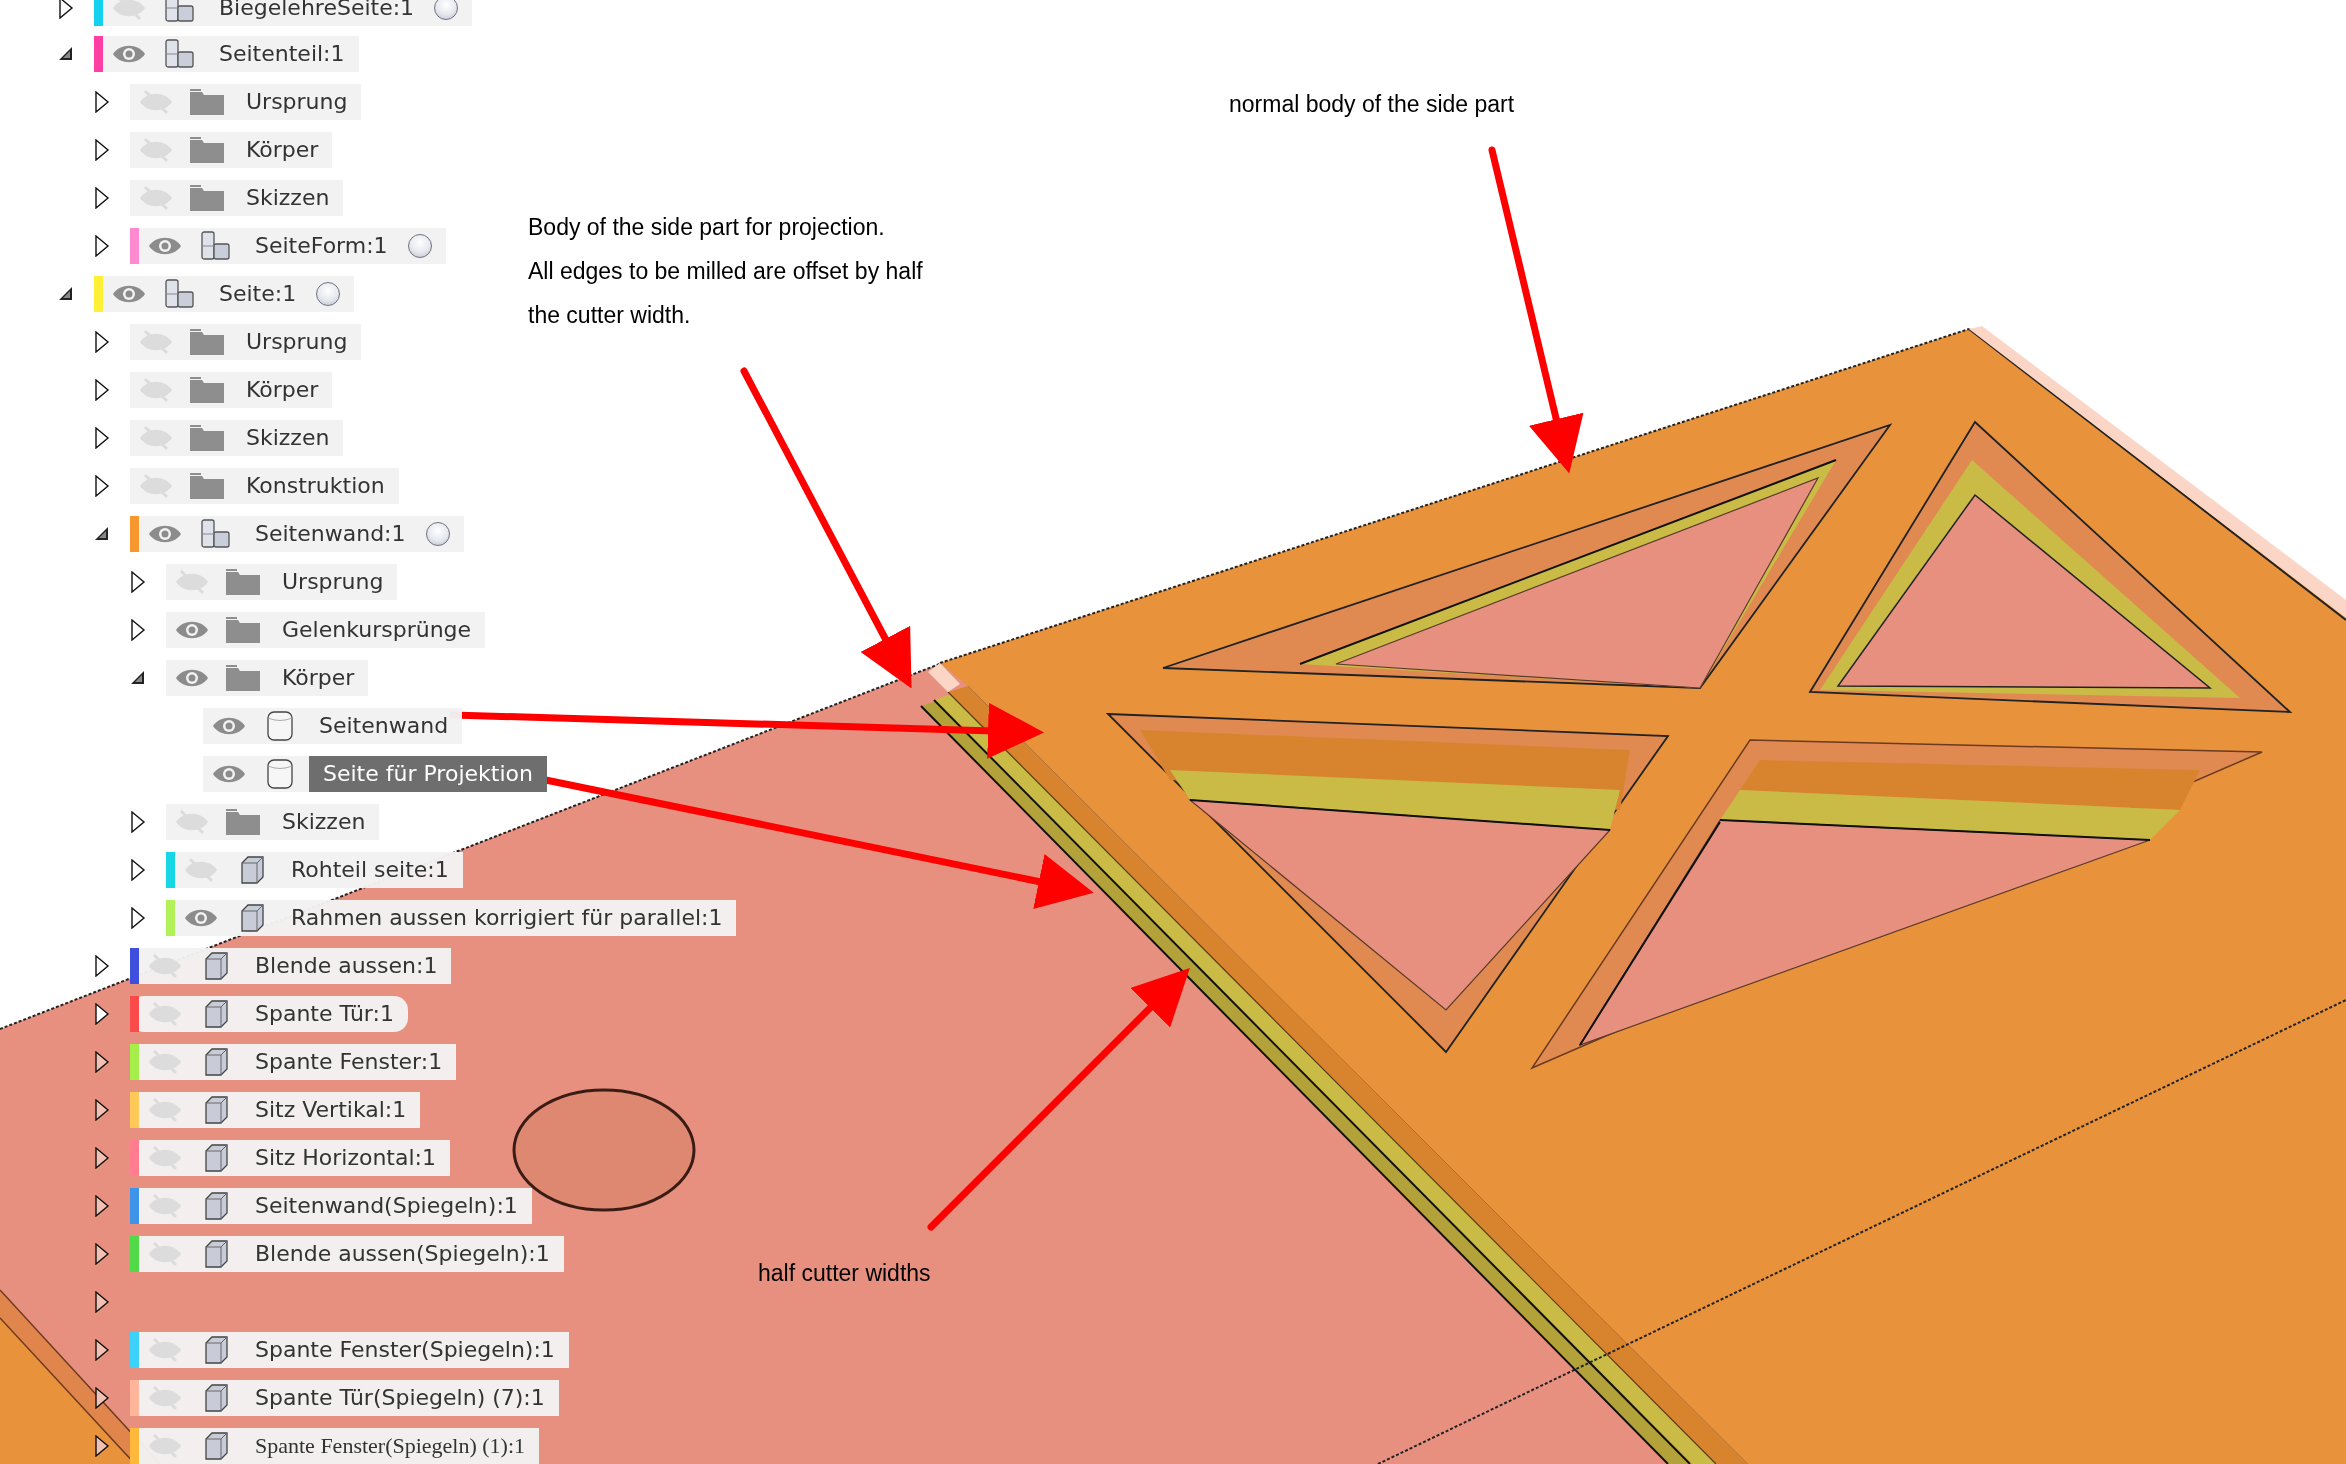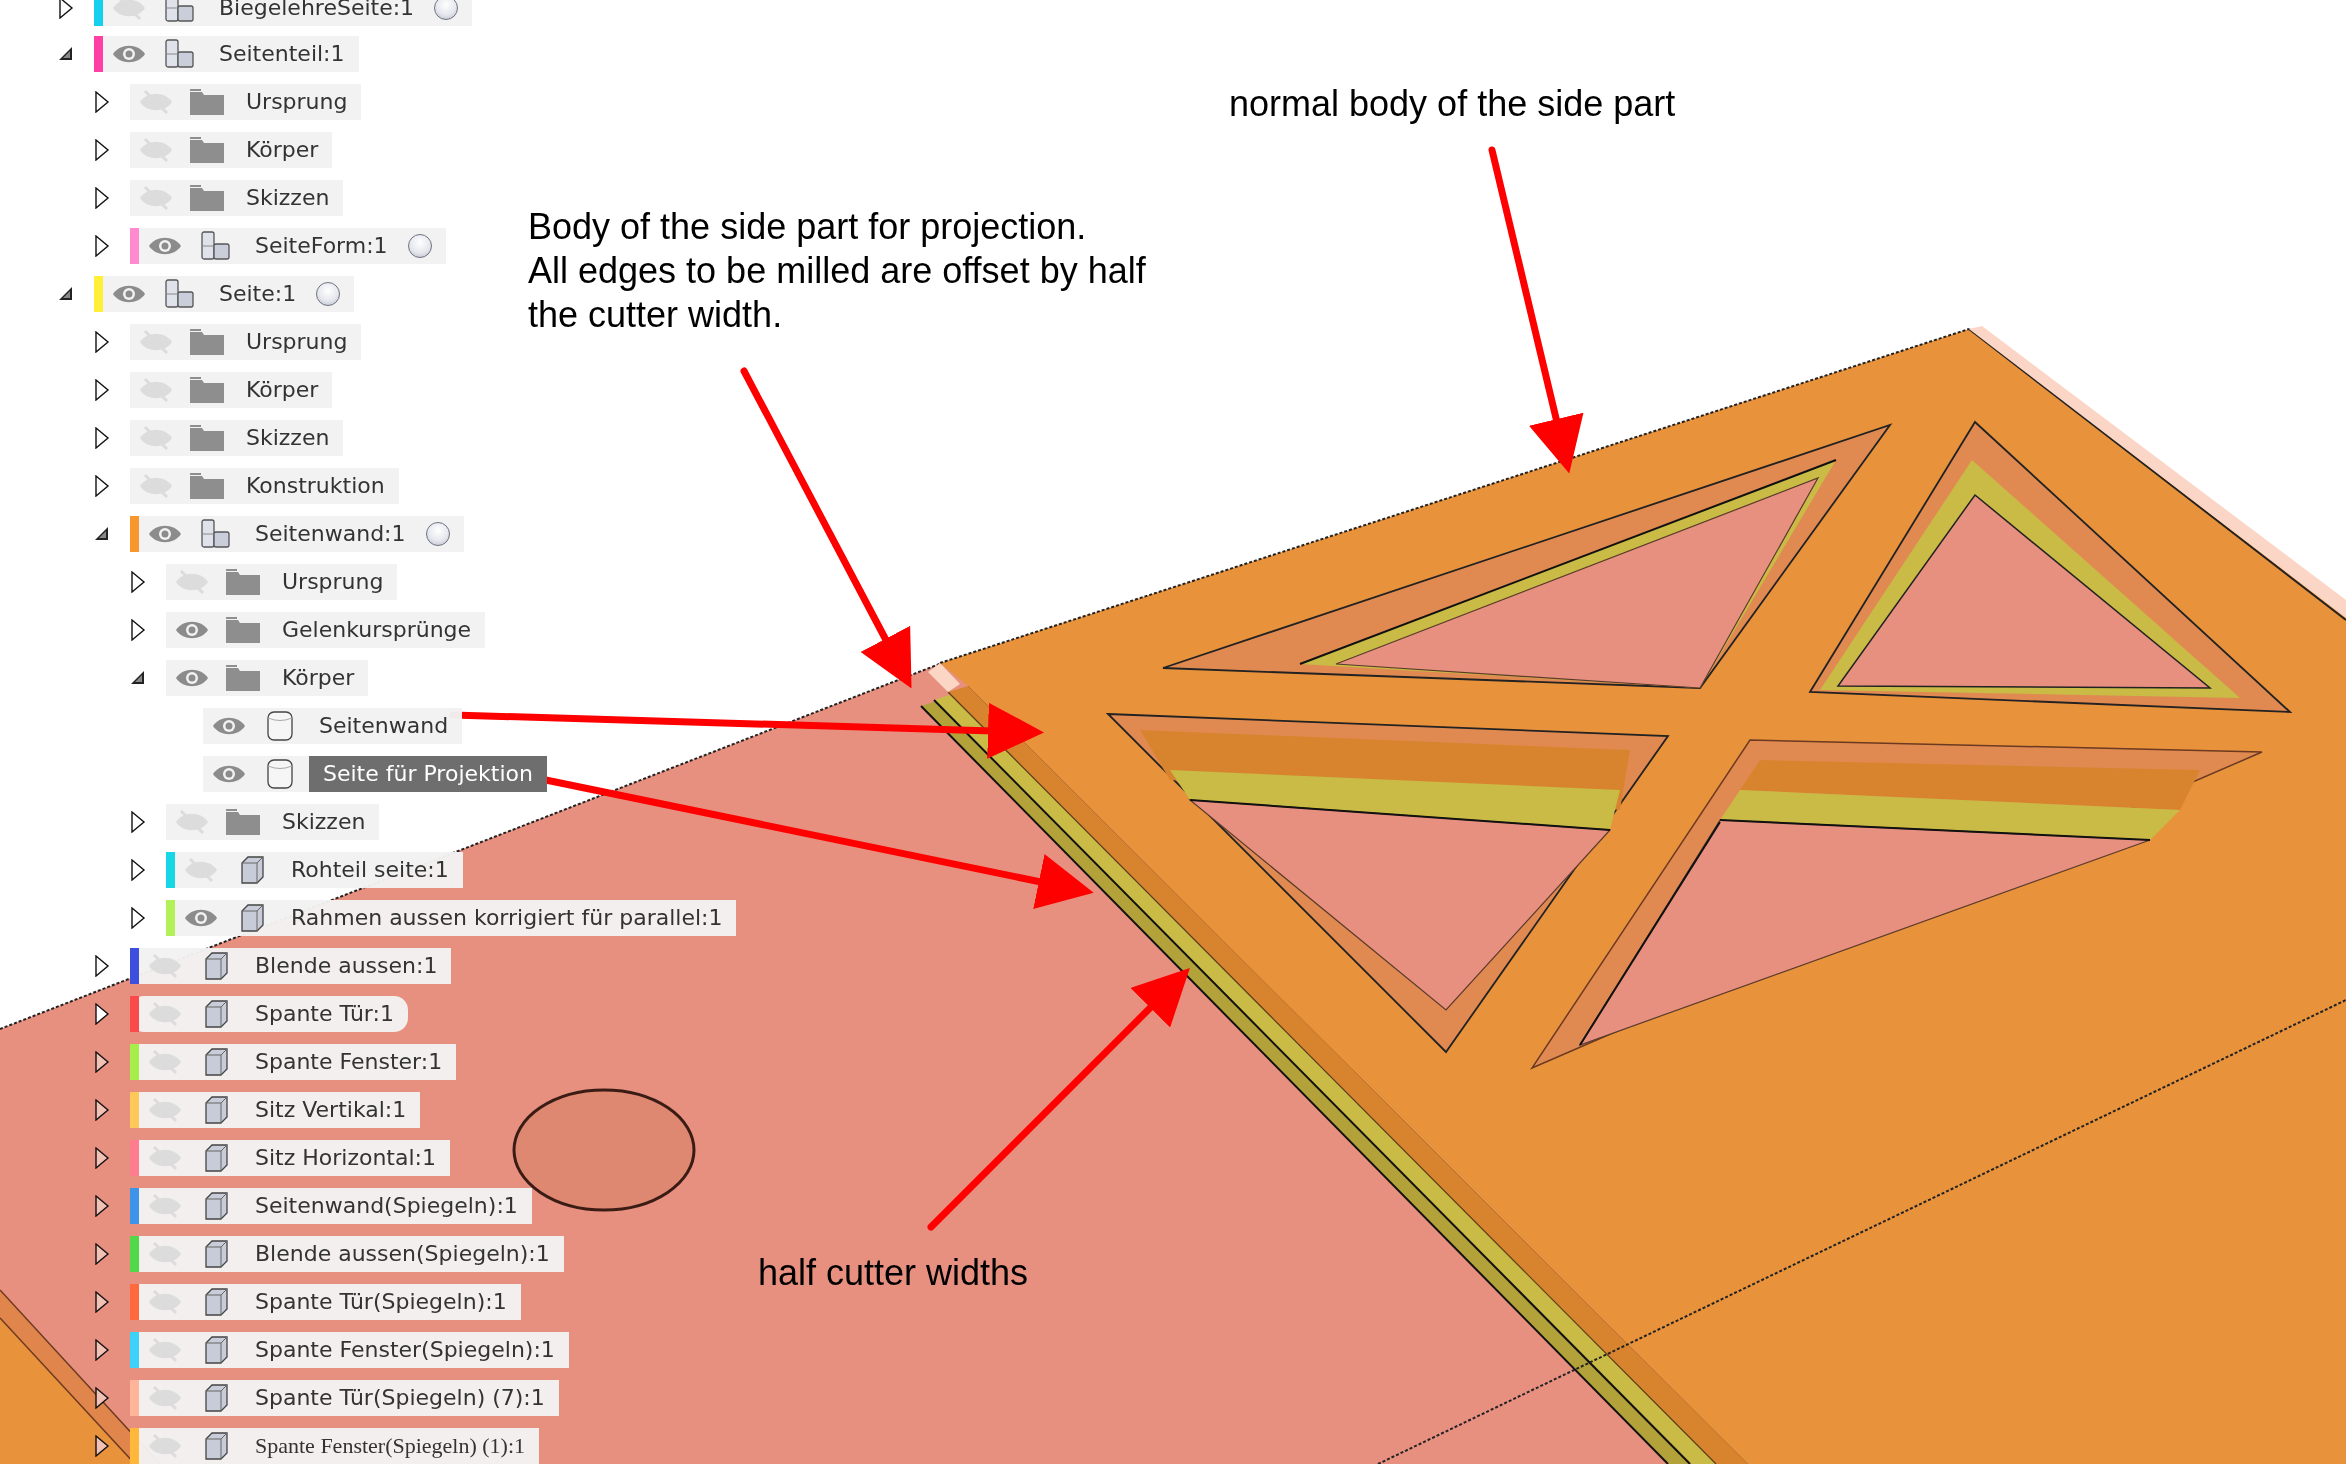--- a/index.html
+++ b/index.html
@@ -5,21 +5,21 @@
   html, body { margin:0; padding:0; }
   body {
     width:2346px; height:1464px; position:relative; overflow:hidden;
     background:#ffffff;
     font-family:"DejaVu Sans", sans-serif;
   }
   #viewport { position:absolute; left:0; top:0; width:2346px; height:1464px; }
   #viewport svg { position:absolute; left:0; top:0; }
   .annot {
     position:absolute; font-family:"Liberation Sans", sans-serif;
-    font-size:36px; line-height:44px; color:#000; white-space:pre-line;
+    font-size:23px; line-height:44px; color:#000; white-space:pre-line;
   }
   #browser { position:absolute; left:0; top:0; width:760px; height:1464px; }
   .row {
     position:absolute; height:36px; display:flex; align-items:center;
     background:rgba(242,242,242,0.97); box-sizing:border-box;
   }
   .toggle {
     position:absolute; width:16px; height:22px;
   }
   .stripe { width:9px; height:36px; flex:0 0 9px; }
@@ -648,37 +648,20 @@
           <path d="M3,8 L9,2 H24 V22 L18,28 H3 Z" fill="#c7ccd8" stroke="#444" stroke-width="1.3"></path>
           <path d="M3,8 H18 V28" fill="none" stroke="#666"></path>
           <path d="M18,8 L24,2" stroke="#666"></path>
         </svg>
       </span>
       <span class="label">Blende aussen(Spiegeln):1</span>
     </div>
     <div class="toggle" style="left: 94px; top: 1291px;"><svg width="16" height="22" viewBox="0 0 16 22">
         <path d="M2,1 L14,11 L2,21 Z" fill="#f3c0b4" stroke="#111" stroke-width="1.4"></path>
       </svg></div>
-    <div class="row" style="left: 130px; top: 1284px;">
-      <div class="stripe" style="background: rgb(255, 106, 61);"></div>
-      <span class="eye">
-        <svg width="34" height="26" viewBox="0 0 34 26">
-          <path d="M1,13 C8,2 26,2 33,13 C26,24 8,24 1,13Z" fill="#dcdcdc"></path>
-          <line x1="6" y1="2" x2="28" y2="24" stroke="#dcdcdc" stroke-width="3"></line>
-        </svg>
-      </span>
-      <span class="ico">
-        <svg width="26" height="30" viewBox="0 0 26 30">
-          <path d="M3,8 L9,2 H24 V22 L18,28 H3 Z" fill="#c7ccd8" stroke="#444" stroke-width="1.3"></path>
-          <path d="M3,8 H18 V28" fill="none" stroke="#666"></path>
-          <path d="M18,8 L24,2" stroke="#666"></path>
-        </svg>
-      </span>
-      <span class="label">Spante Tür(Spiegeln):1</span>
-    </div>
     <div class="toggle" style="left: 94px; top: 1339px;"><svg width="16" height="22" viewBox="0 0 16 22">
         <path d="M2,1 L14,11 L2,21 Z" fill="#f3c0b4" stroke="#111" stroke-width="1.4"></path>
       </svg></div>
     <div class="row" style="left: 130px; top: 1332px;">
       <div class="stripe" style="background: rgb(61, 210, 250);"></div>
       <span class="eye">
         <svg width="34" height="26" viewBox="0 0 34 26">
           <path d="M1,13 C8,2 26,2 33,13 C26,24 8,24 1,13Z" fill="#dcdcdc"></path>
           <line x1="6" y1="2" x2="28" y2="24" stroke="#dcdcdc" stroke-width="3"></line>
         </svg>

